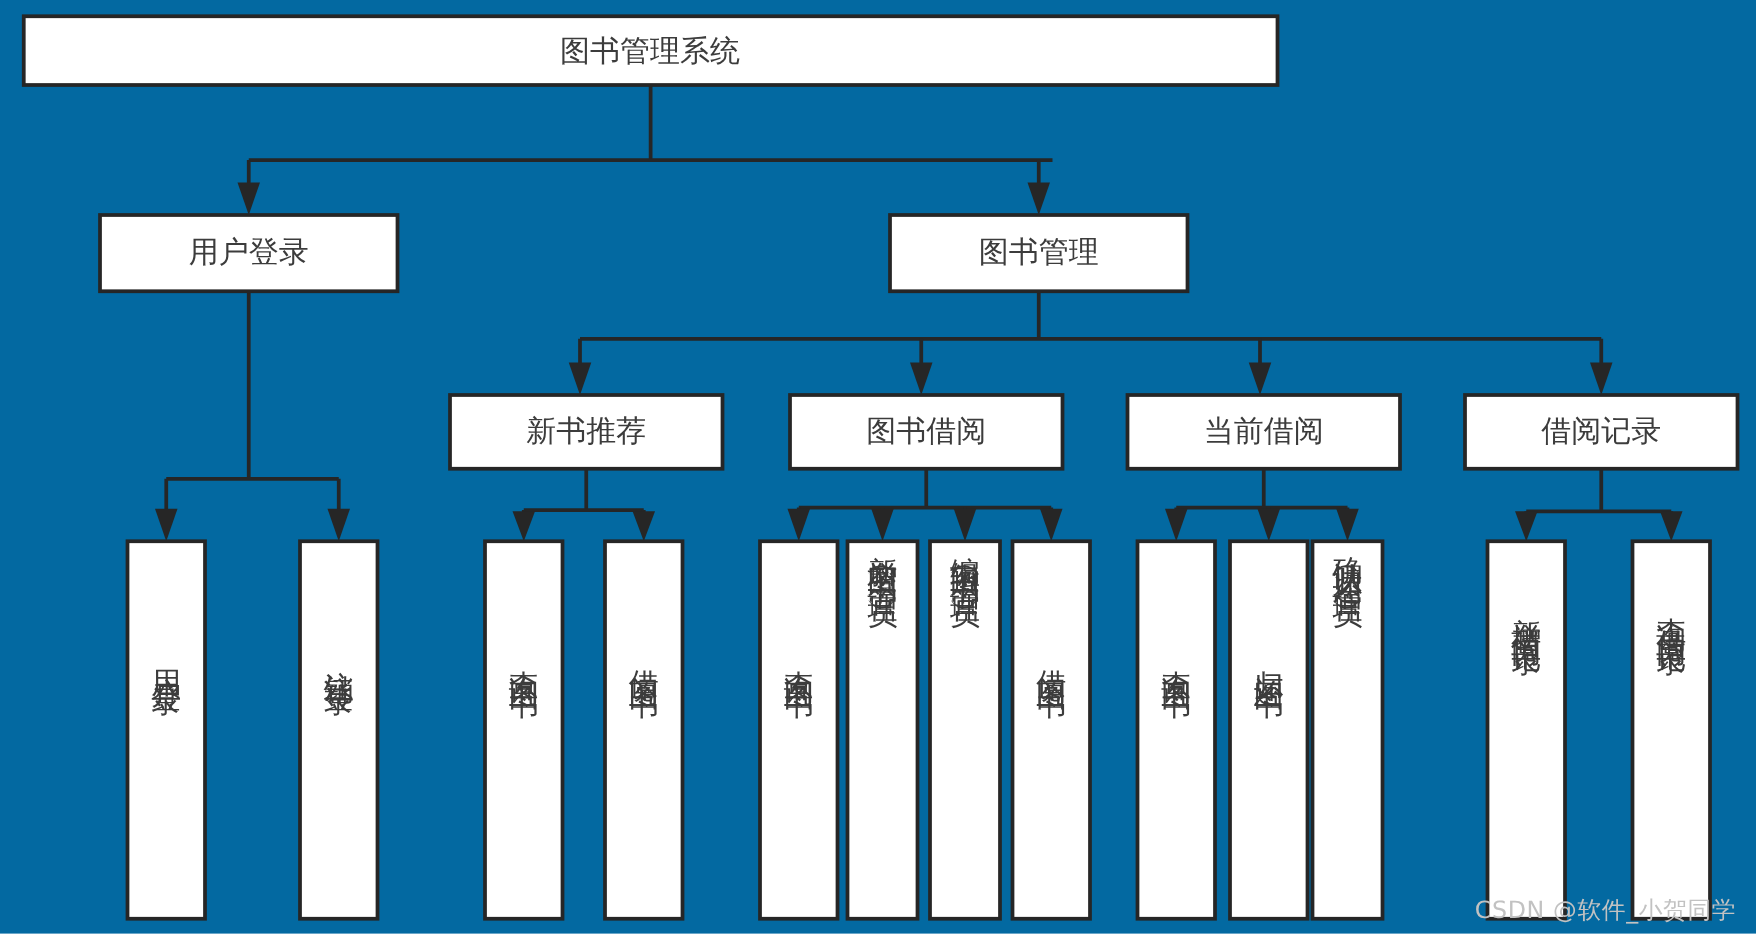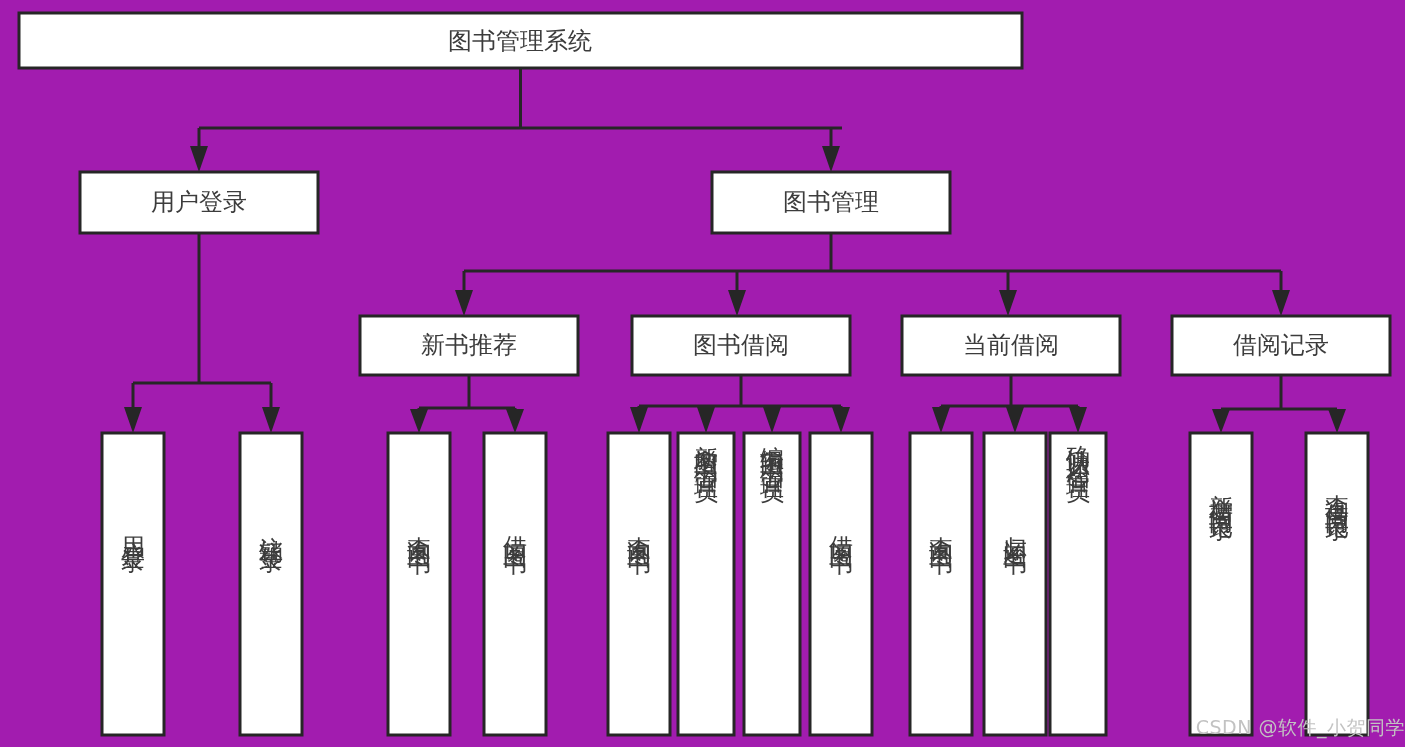--- a/index.html
+++ b/index.html
@@ -8,21 +8,21 @@
     padding: 0;
     background: #ffffff;
   }
   body {
     font-family: "DejaVu Sans", "Liberation Sans", sans-serif;
   }
   #diagram-root {
     position: relative;
     width: 1405px;
     height: 747px;
-    background: #a21caf;
+    background: #0369a1;
     overflow: hidden;
   }
   svg.diagram-canvas {
     position: absolute;
     left: 0;
     top: 0;
     width: 1405px;
     height: 747px;
     display: block;
   }
@@ -53,21 +53,21 @@
     stroke-width: 3;
     fill: none;
     stroke-linecap: butt;
   }
   .arrow-head {
     fill: #262626;
     stroke: none;
   }
   .watermark {
     position: absolute;
-    right: 0;
+    right: 16px;
     bottom: 6px;
     font-family: "DejaVu Sans", "Liberation Sans", sans-serif;
     font-size: 19px;
     color: #c2c2c2;
     white-space: nowrap;
     letter-spacing: 0.5px;
     pointer-events: none;
   }
 </style>
 </head>

